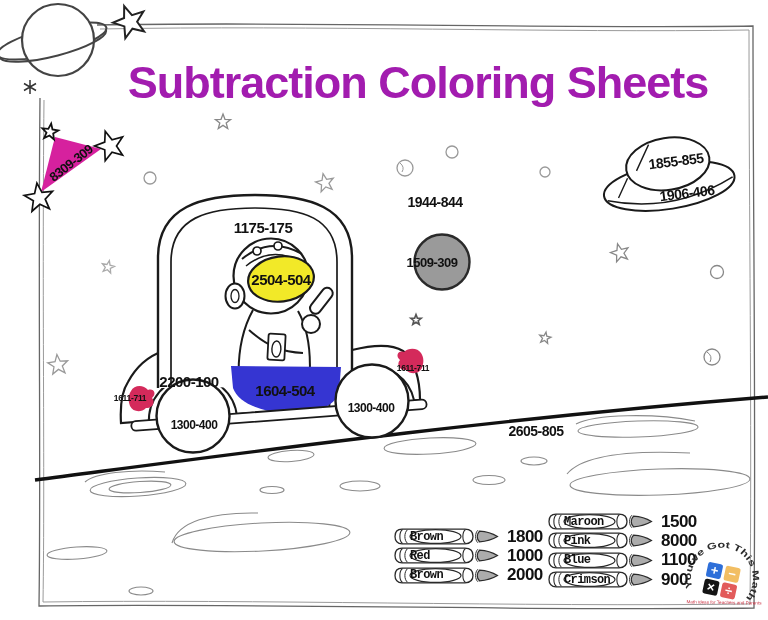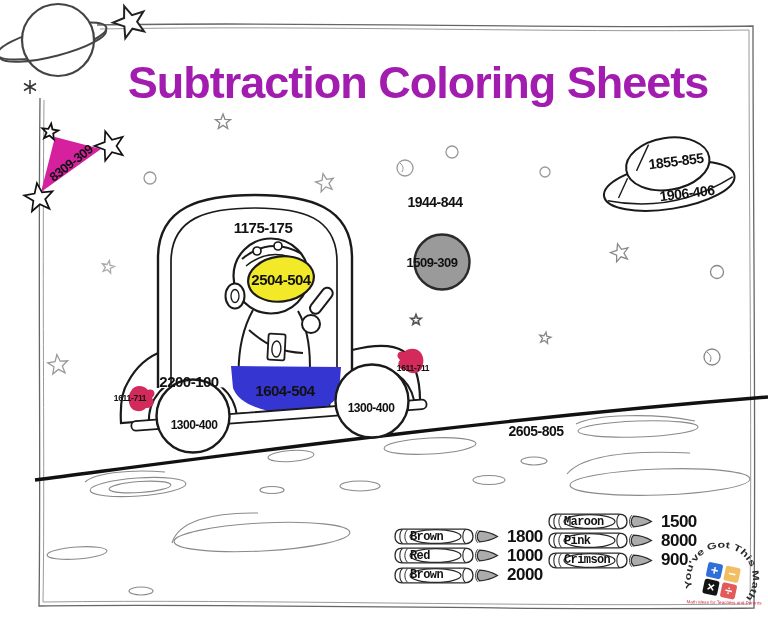--- a/index.html
+++ b/index.html
@@ -264,20 +264,35 @@
       <div class="crayon-wrap">
         <svg width="106" height="17" viewBox="0 0 106 17">
             <path d="M8,1.2 H71 C76,1.2 79,4 79,8.5 C79,13 76,15.8 71,15.8 H8 C3.5,15.8 1,13 1,8.5 C1,4 3.5,1.2 8,1.2 Z" fill="#fff" stroke="#2a2a2a" stroke-width="1.3"></path>
             <path d="M8.5,1.5 C5,4 5,13 8.5,15.5" fill="none" stroke="#2a2a2a" stroke-width="1.1"></path>
             <path d="M13.5,1.8 C10,4.4 10,12.6 13.5,15.2" fill="none" stroke="#2a2a2a" stroke-width="1"></path>
             <ellipse cx="41.5" cy="8.5" rx="25.5" ry="6.9" fill="#fff" stroke="#2a2a2a" stroke-width="1.2"></ellipse>
             <path d="M71.5,1.5 C68,4 68,13 71.5,15.5" fill="none" stroke="#2a2a2a" stroke-width="1.1"></path>
             <path d="M84,2.2 C80.8,4.6 80.8,12.4 84,14.8" fill="none" stroke="#2a2a2a" stroke-width="1"></path>
             <path d="M85.5,3.2 C92,3.6 99,5.8 103.5,8.5 C99,11.2 92,13.4 85.5,13.8 C82.5,11 82.5,6 85.5,3.2 Z" fill="#ACACAC" stroke="#2a2a2a" stroke-width="1.2"></path>
           </svg>
+        <span class="crayon-label">Blue</span>
+      </div>
+      <span class="crayon-num">1100</span>
+    </div>
+    <div class="crayon-row">
+      <div class="crayon-wrap">
+        <svg width="106" height="17" viewBox="0 0 106 17">
+            <path d="M8,1.2 H71 C76,1.2 79,4 79,8.5 C79,13 76,15.8 71,15.8 H8 C3.5,15.8 1,13 1,8.5 C1,4 3.5,1.2 8,1.2 Z" fill="#fff" stroke="#2a2a2a" stroke-width="1.3"></path>
+            <path d="M8.5,1.5 C5,4 5,13 8.5,15.5" fill="none" stroke="#2a2a2a" stroke-width="1.1"></path>
+            <path d="M13.5,1.8 C10,4.4 10,12.6 13.5,15.2" fill="none" stroke="#2a2a2a" stroke-width="1"></path>
+            <ellipse cx="41.5" cy="8.5" rx="25.5" ry="6.9" fill="#fff" stroke="#2a2a2a" stroke-width="1.2"></ellipse>
+            <path d="M71.5,1.5 C68,4 68,13 71.5,15.5" fill="none" stroke="#2a2a2a" stroke-width="1.1"></path>
+            <path d="M84,2.2 C80.8,4.6 80.8,12.4 84,14.8" fill="none" stroke="#2a2a2a" stroke-width="1"></path>
+            <path d="M85.5,3.2 C92,3.6 99,5.8 103.5,8.5 C99,11.2 92,13.4 85.5,13.8 C82.5,11 82.5,6 85.5,3.2 Z" fill="#ACACAC" stroke="#2a2a2a" stroke-width="1.2"></path>
+          </svg>
         <span class="crayon-label">Crimson</span>
       </div>
       <span class="crayon-num">900</span>
     </div>
   </div>
 
   <svg class="logo" viewBox="-40 -37 80 58">
     <defs>
         <path id="logoArc" d="M -27,17 A 31 31 0 1 1 27,17"></path>
       </defs>

